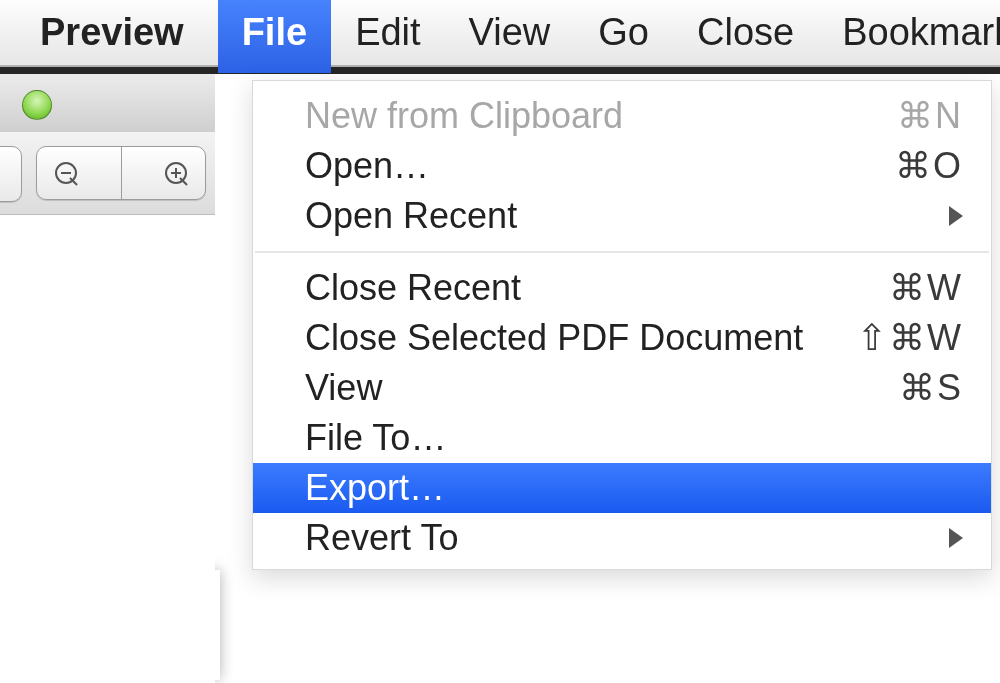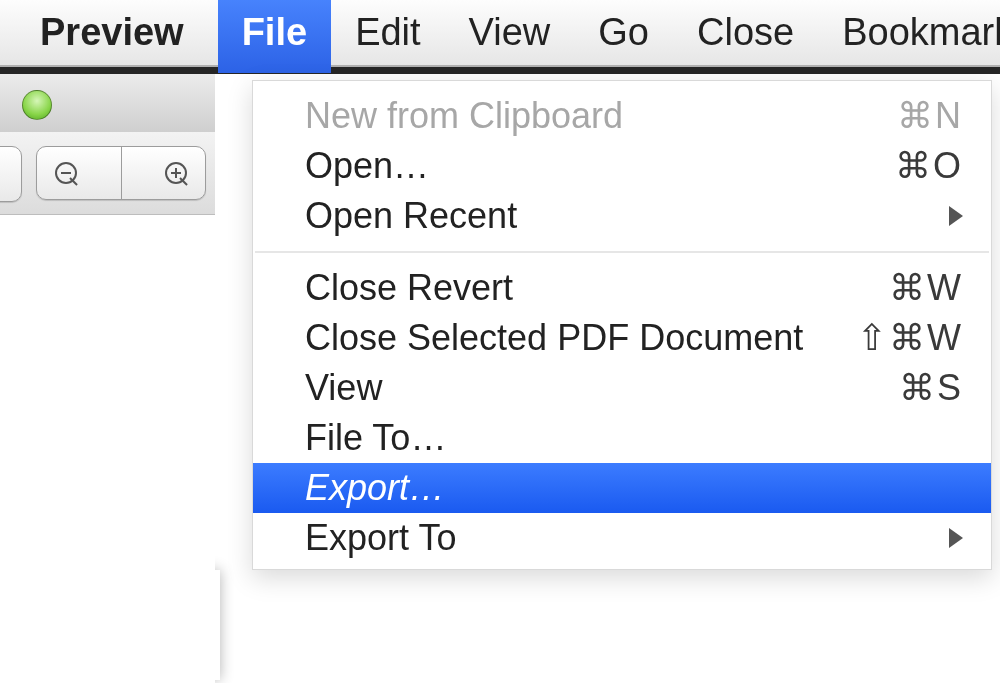--- a/index.html
+++ b/index.html
@@ -105,21 +105,20 @@
     font-size:36px;
     color:var(--menu-text);
     white-space:nowrap;
   }
   .menu .row.first{margin-top:10px;}
   .menu .row .label{flex:1;}
   .menu .row .shortcut{font-size:36px;color:var(--menu-shortcut);letter-spacing:2px;}
   .menu .row.disabled .label,.menu .row.disabled .shortcut{color:var(--menu-disabled);}
   .menu .row.selected{
     background:linear-gradient(to bottom,var(--menu-selected-bg1),var(--menu-selected-bg2));
-    font-style:italic;
   }
   .menu .row.selected .label,.menu .row.selected .shortcut{color:#fff;}
   .menu .sep{height:2px;background:var(--menu-sep);margin:10px 2px;}
   .submenu-arrow{width:0;height:0;border-top:10px solid transparent;border-bottom:10px solid transparent;border-left:14px solid #555;display:inline-block;margin-left:8px;}
 
   .paper-shadow{
     position:absolute;left:190px;top:570px;width:30px;height:110px;z-index:0;
     box-shadow:0 0 14px rgba(0,0,0,.3);background:#fff;
   }
 </style>
@@ -177,35 +176,35 @@
     <span class="shortcut">⌘O</span>
   </div>
   <div class="row">
     <span class="label">Open Recent</span>
     <span class="submenu-arrow"></span>
   </div>
 
   <div class="sep"></div>
 
   <div class="row">
-    <span class="label">Close Revert</span>
+    <span class="label">Close Recent</span>
     <span class="shortcut">⌘W</span>
   </div>
   <div class="row">
     <span class="label">Close Selected PDF Document</span>
     <span class="shortcut">⇧⌘W</span>
   </div>
   <div class="row">
     <span class="label">View</span>
     <span class="shortcut">⌘S</span>
   </div>
   <div class="row">
     <span class="label">File To…</span>
   </div>
   <div class="row selected">
     <span class="label">Export…</span>
   </div>
   <div class="row">
-    <span class="label">Export To</span>
+    <span class="label">Revert To</span>
     <span class="submenu-arrow"></span>
   </div>
 
 </div>
 
 </body></html>

